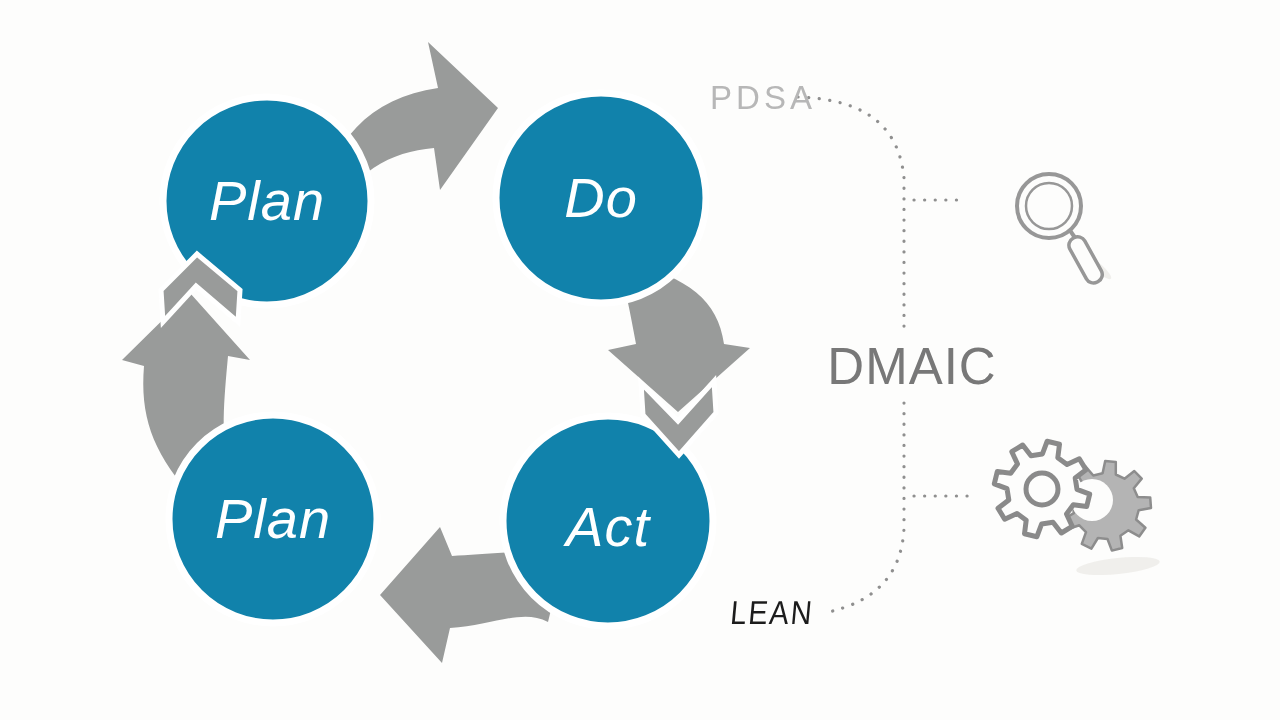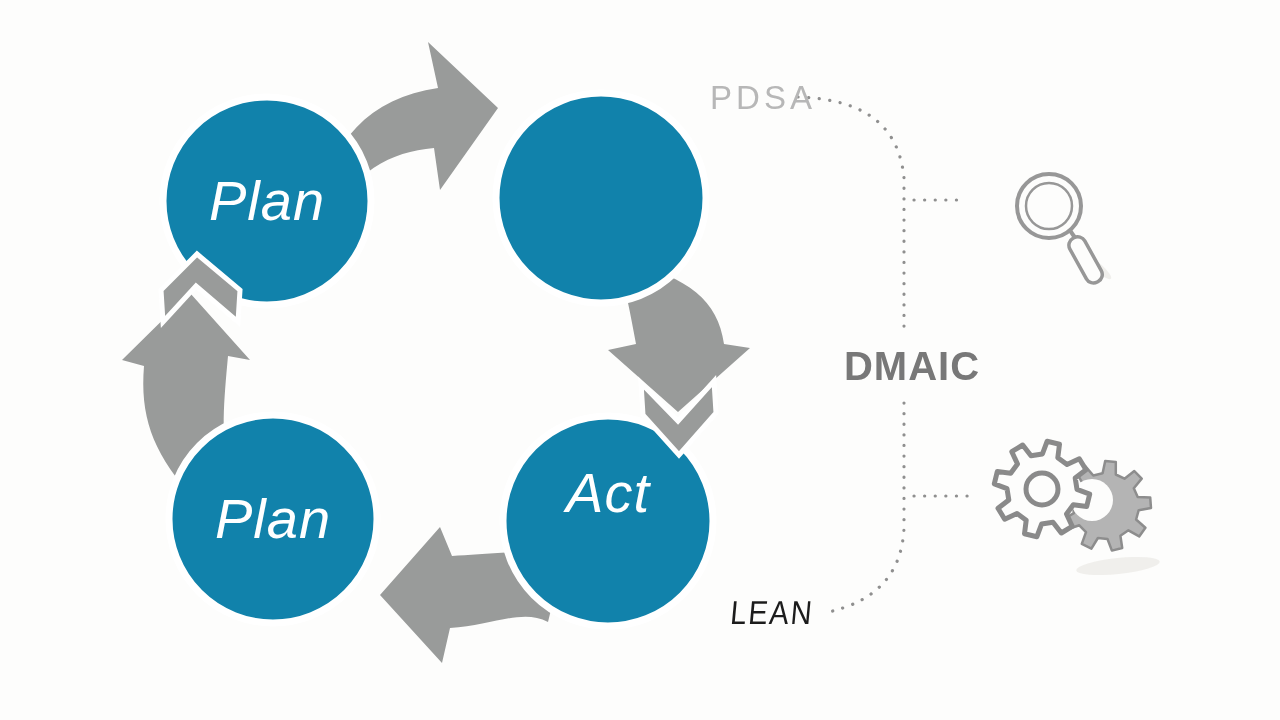--- a/index.html
+++ b/index.html
@@ -26,23 +26,23 @@
     font-style:italic;
   }
   .pdsa-label{
     color:var(--pdsa-text,#b7b7b7);
     font-size:33px;
     letter-spacing:4px;
     font-weight:400;
   }
   .dmaic-label{
     color:var(--dmaic-text,#787878);
-    font-size:40px;
+    font-size:51px;
     letter-spacing:1px;
-    font-weight:700;
+    font-weight:400;
   }
   .lean-label{
     color:var(--lean-text,#1c1c1c);
     font-size:33px;
     letter-spacing:2px;
     transform:translate(-50%,-50%) scaleX(0.88) skewX(-6deg);
   }
   .arrow{fill:var(--arrow-gray,#999b9a);}
   .chevron{fill:var(--arrow-gray,#999b9a);stroke:#ffffff;stroke-width:5;stroke-linejoin:miter;}
   .step-circle{fill:var(--circle-fill,#1182ab);stroke:#ffffff;stroke-width:7;}
@@ -87,19 +87,20 @@
 
     <g>
       <path fill="#b4b4b4" stroke="#8d8d8d" stroke-width="2.5" stroke-linejoin="round" d="M 1138.7 510.2 L 1136.1 519.5 L 1145.4 527.8 L 1139.2 536.4 L 1128.4 530.3 L 1120.4 535.7 L 1122.2 548.0 L 1111.9 550.6 L 1107.5 539.0 L 1097.9 538.0 L 1091.4 548.6 L 1081.8 543.9 L 1086.0 532.2 L 1079.3 525.3 L 1067.5 529.2 L 1063.1 519.5 L 1073.8 513.2 L 1073.1 503.6 L 1061.5 499.0 L 1064.4 488.8 L 1076.7 490.8 L 1082.3 483.0 L 1076.4 472.1 L 1085.2 466.1 L 1093.3 475.5 L 1102.6 473.2 L 1105.2 461.0 L 1115.8 462.1 L 1115.8 474.5 L 1124.5 478.7 L 1134.3 471.0 L 1141.7 478.6 L 1133.8 488.2 L 1137.7 497.0 L 1150.2 497.4 L 1151.0 508.0 Z"></path>
       <circle cx="1092" cy="500" r="21" fill="#fdfdfc"></circle>
       <path fill="#fdfdfc" stroke="#8a8a8a" stroke-width="5" stroke-linejoin="round" d="M 1075.2 478.0 L 1077.0 489.4 L 1089.7 494.1 L 1086.7 506.5 L 1073.3 504.8 L 1066.5 514.0 L 1072.2 526.3 L 1061.3 533.0 L 1053.0 522.2 L 1041.6 524.0 L 1036.9 536.7 L 1024.5 533.7 L 1026.2 520.3 L 1017.0 513.5 L 1004.7 519.2 L 998.0 508.3 L 1008.8 500.0 L 1007.0 488.6 L 994.3 483.9 L 997.3 471.5 L 1010.7 473.2 L 1017.5 464.0 L 1011.8 451.7 L 1022.7 445.0 L 1031.0 455.8 L 1042.4 454.0 L 1047.1 441.3 L 1059.5 444.3 L 1057.8 457.7 L 1067.0 464.5 L 1079.3 458.8 L 1086.0 469.7 Z"></path>
       <circle cx="1042" cy="489" r="16" fill="#fdfdfc" stroke="#8a8a8a" stroke-width="5"></circle>
     </g>
   </svg>
 
   <div class="label circle-label" style="left:267px;top:201px;">Plan</div>
-  <div class="label circle-label" style="left:608px;top:493px;">Act</div>
+  <div class="label circle-label" style="left:601px;top:198px;">Do</div>
+  <div class="label circle-label" style="left:608px;top:527px;">Act</div>
   <div class="label circle-label" style="left:273px;top:519px;">Plan</div>
 
   <div class="label pdsa-label" style="left:739px;top:97px;margin-left:24px;">PDSA</div>
   <div class="label dmaic-label" style="left:912px;top:366px;">DMAIC</div>
   <div class="label lean-label" style="left:772px;top:612px;">LEAN</div>
 </div>
 
 </body></html>

